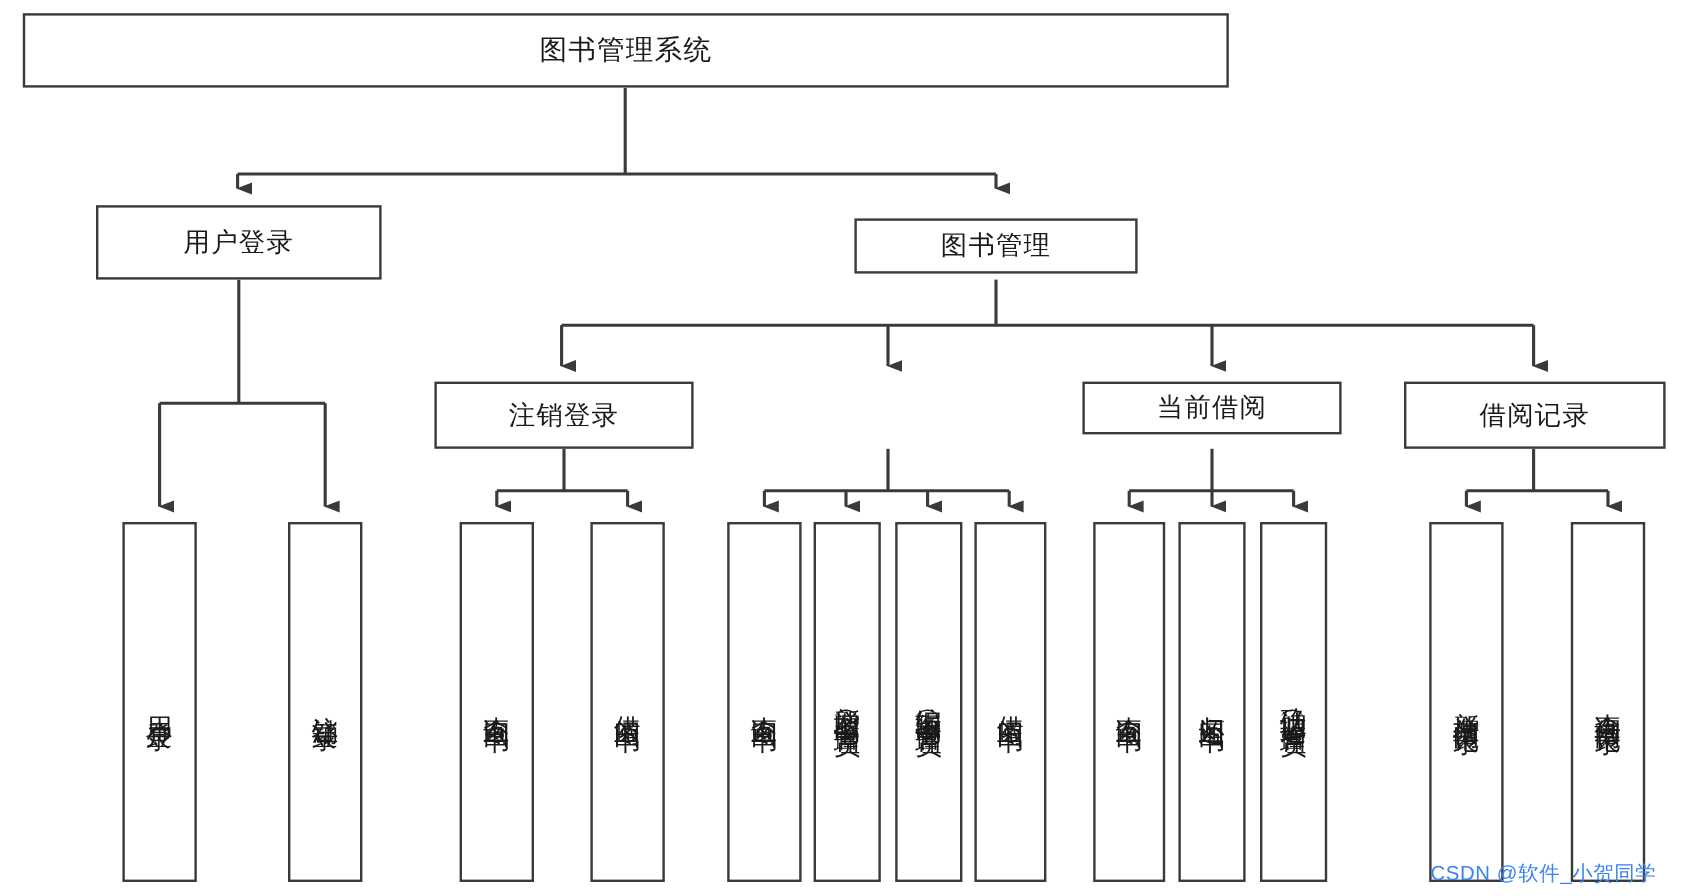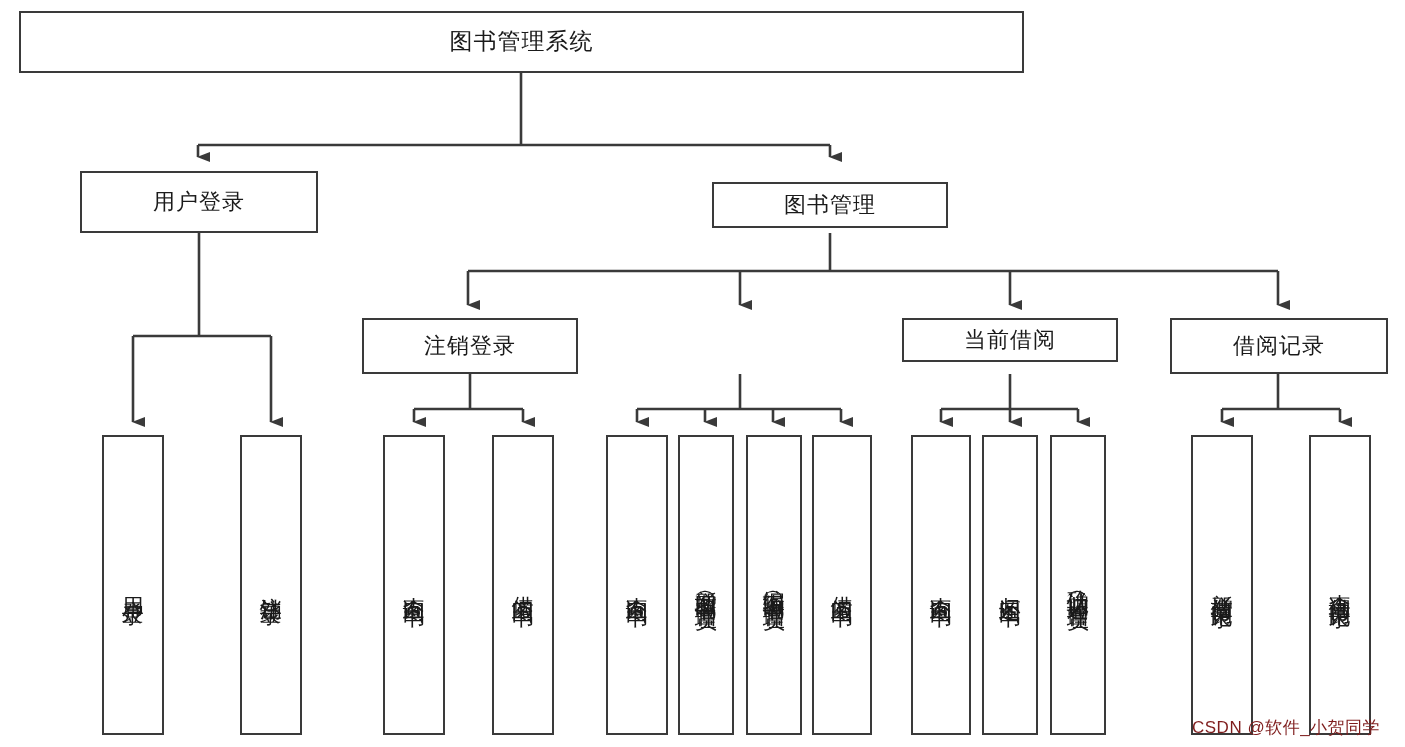--- a/index.html
+++ b/index.html
@@ -56,21 +56,21 @@
     white-space: nowrap;
   }
   .node.leaf > span {
     writing-mode: vertical-rl;
     text-orientation: upright;
     display: block;
   }
   .watermark {
     position: absolute;
     font-size: 17px;
-    color: #7f1d1d;
+    color: #3b82f6;
     letter-spacing: 0.5px;
     white-space: nowrap;
     user-select: none;
   }
 </style>
 </head>
 <body>
 
 <div id="canvas">
 

